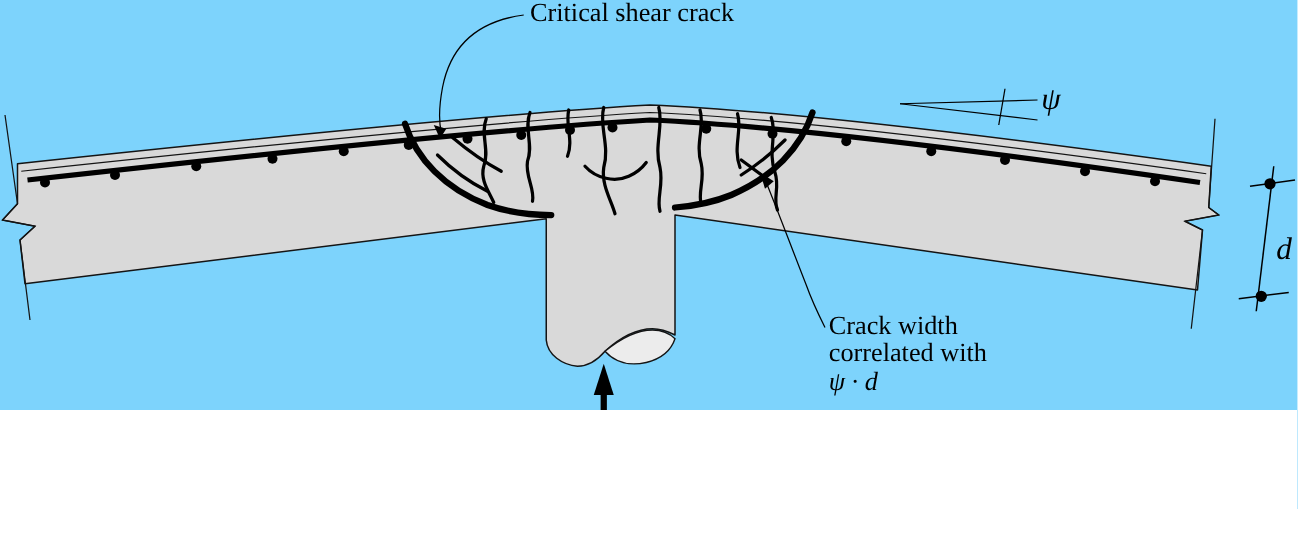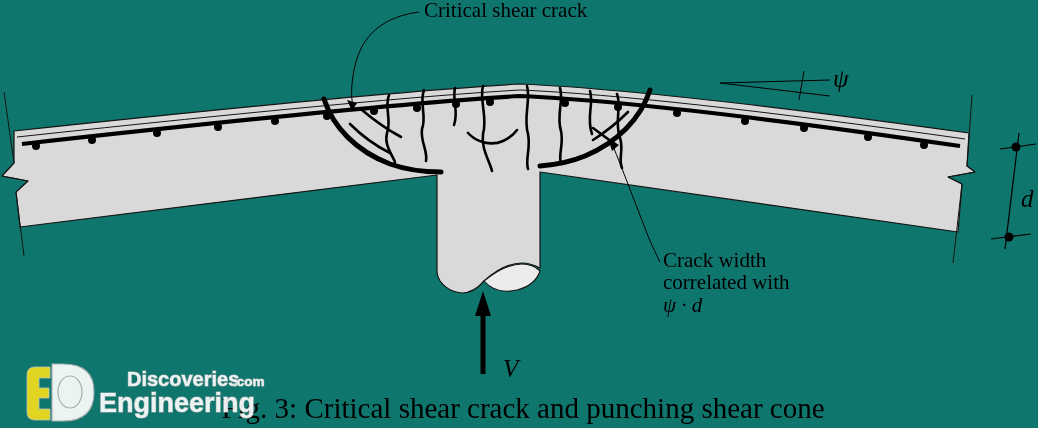--- a/index.html
+++ b/index.html
@@ -1,19 +1,19 @@
 <!DOCTYPE html>
 <html><head>
 <meta charset="utf-8">
 <style>
   html,body{margin:0;padding:0;background:#ffffff;}
   .stage{
     position:relative;
-    width:1038px;height:428px;
-    background:#0f766e;
+    width:1038px;height:328px;
+    background:#7dd3fc;
     overflow:hidden;
     font-family:"Liberation Serif", serif;
   }
   .stage svg{position:absolute;left:0;top:0;}
   text{fill:#000;}
   .lbl{font-family:"Liberation Serif", serif;font-size:21px;}
   .math{font-family:"Liberation Serif", serif;font-style:italic;}
   .caption{font-family:"Liberation Serif", serif;font-size:29px;}
   .wm-text{
     font-family:"Liberation Sans", sans-serif;

